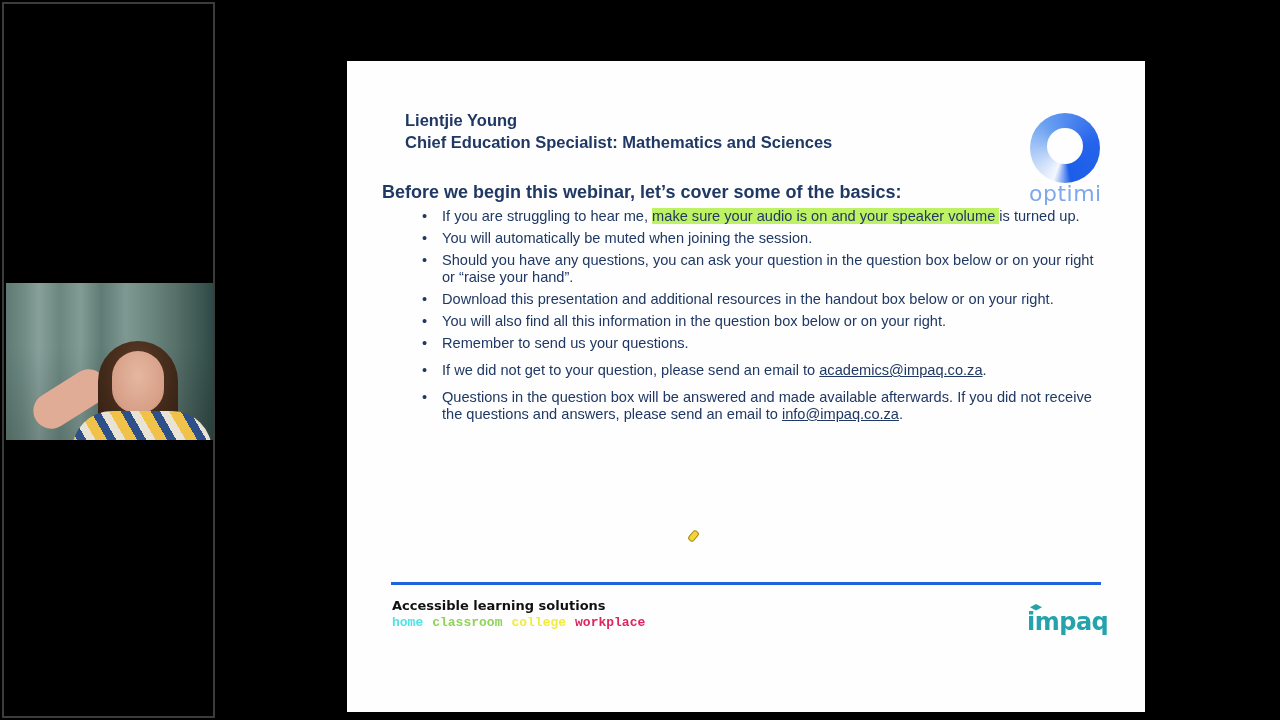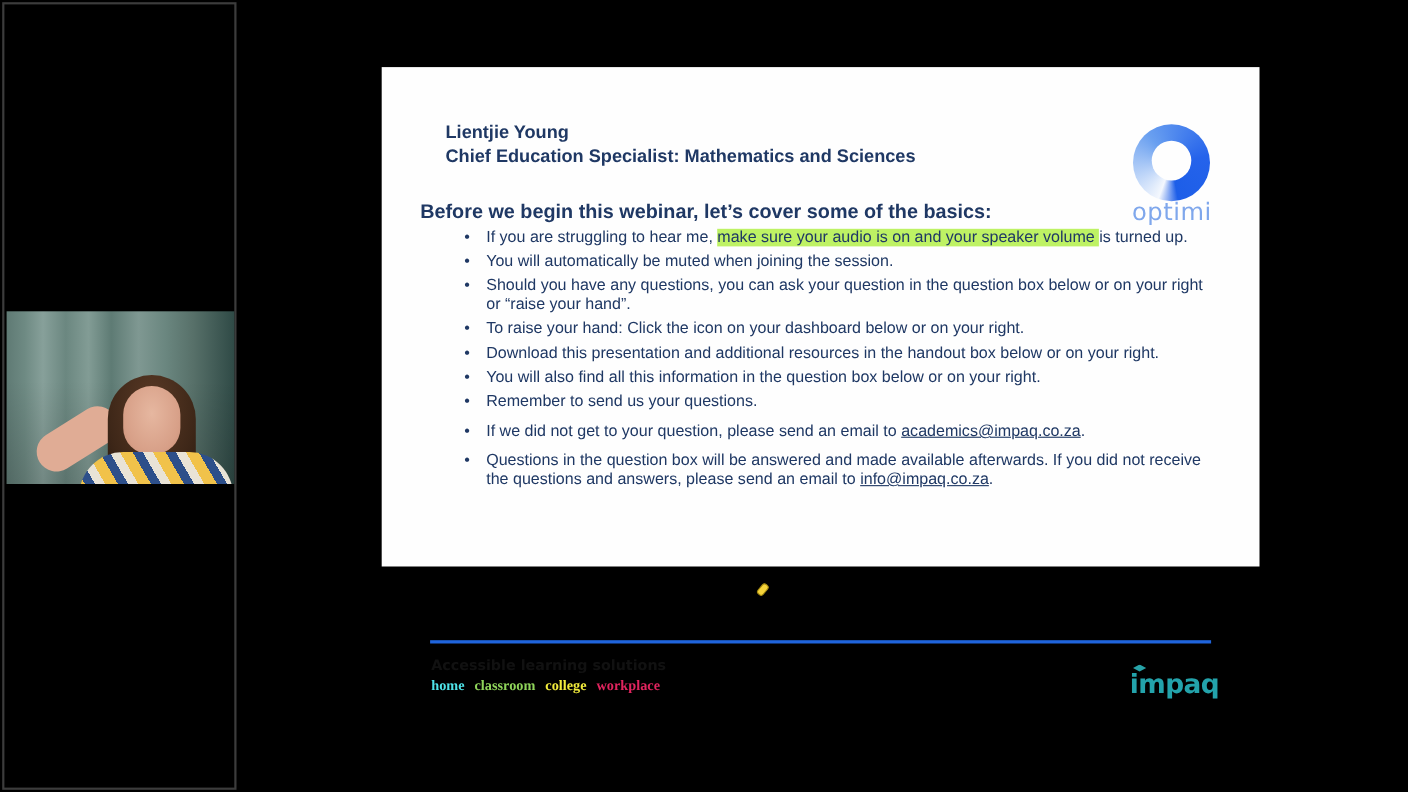--- a/index.html
+++ b/index.html
@@ -39,21 +39,21 @@
     }
     .person-arm {
       position: absolute; left: 24px; top: 98px; width: 80px; height: 36px;
       border-radius: 20px;
       background: #e0ac95;
       transform: rotate(-32deg);
     }
 
     
     .slide {
-      position: absolute; left: 347px; top: 61px; width: 798px; height: 454px;
+      position: absolute; left: 347px; top: 61px; width: 798px; height: 651px;
       background: #fefefe;
     }
     .presenter-name, .presenter-role {
       position: absolute; left: 58px; font-weight: bold; font-size: 16.5px; color: #1f3864;
       white-space: nowrap;
     }
     .presenter-name { top: 50px; }
     .presenter-role { top: 72px; }
 
     .optimi-logo { position: absolute; left: 680px; top: 50px; width: 80px; height: 96px; }
@@ -93,21 +93,21 @@
       transform: rotate(40deg);
     }
 
     .footer-rule {
       position: absolute; left: 44px; top: 521px; width: 710px; height: 3px; background: #1f64dc;
     }
     .tagline {
       position: absolute; left: 45px; top: 537px; font-weight: bold; font-size: 13px; color: #111;
       font-family: "DejaVu Sans", sans-serif;
     }
-    .segments { position: absolute; left: 45px; top: 554px; font-weight: bold; font-size: 13px; font-family: Liberation Serif, serif; }
+    .segments { position: absolute; left: 45px; top: 554px; font-weight: bold; font-size: 13px; font-family: Liberation Mono, monospace; }
     .segments span { margin-right: 9px; }
 
     .impaq-logo { position: absolute; left: 680px; top: 541px; width: 80px; height: 36px; }
     .impaq-cap {
       position: absolute; left: 3px; top: 2px; width: 12px; height: 8px; background: #27a3a8;
       clip-path: polygon(50% 0, 100% 40%, 50% 80%, 0 40%);
     }
     .impaq-text {
       position: absolute; left: 0; top: 6px; font-size: 24px; font-weight: bold; color: #23a3ab;
       font-family: "DejaVu Sans", sans-serif; letter-spacing: -0.5px;
@@ -136,21 +136,20 @@
   </div>
 
   <div class="intro">Before we begin this webinar, let’s cover some of the basics:</div>
 
   <ul class="bullets">
     <li class="bullet">
       <span>If you are struggling to hear me, </span><span class="hl">make sure your audio is on and your speaker volume </span><span>is turned up.</span>
     </li>
     <li class="bullet">You will automatically be muted when joining the session.</li>
     <li class="bullet">Should you have any questions, you can ask your question in the question box below or on your right or “raise your hand”.</li>
-    <li class="bullet">To raise your hand: Click the icon on your dashboard below or on your right.</li>
     <li class="bullet">Download this presentation and additional resources in the handout box below or on your right.</li>
     <li class="bullet">You will also find all this information in the question box below or on your right.</li>
     <li class="bullet">Remember to send us your questions.</li>
     <li class="bullet gap">
       <span>If we did not get to your question, please send an email to </span><span class="link">academics@impaq.co.za</span><span>.</span>
     </li>
     <li class="bullet gap">
       <span>Questions in the question box will be answered and made available afterwards. If you did not receive the questions and answers, please send an email to </span><span class="link">info@impaq.co.za</span><span>.</span>
     </li>
   </ul>

